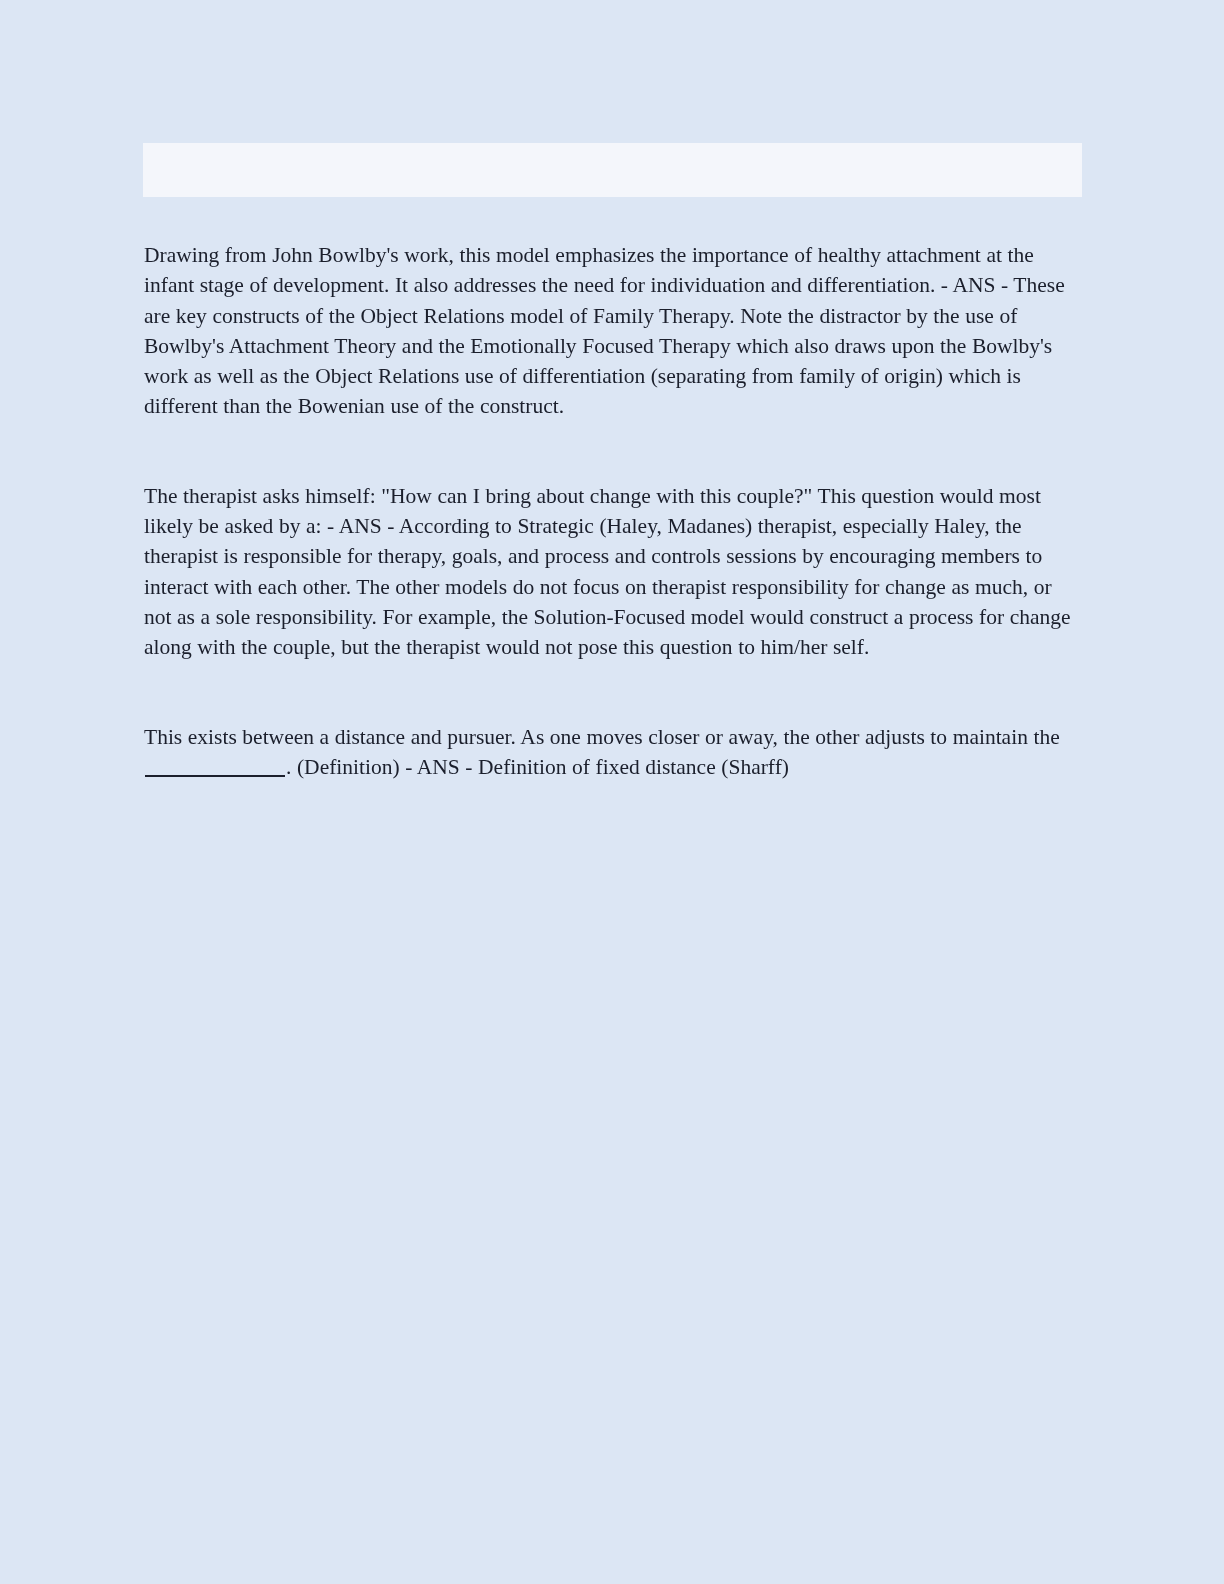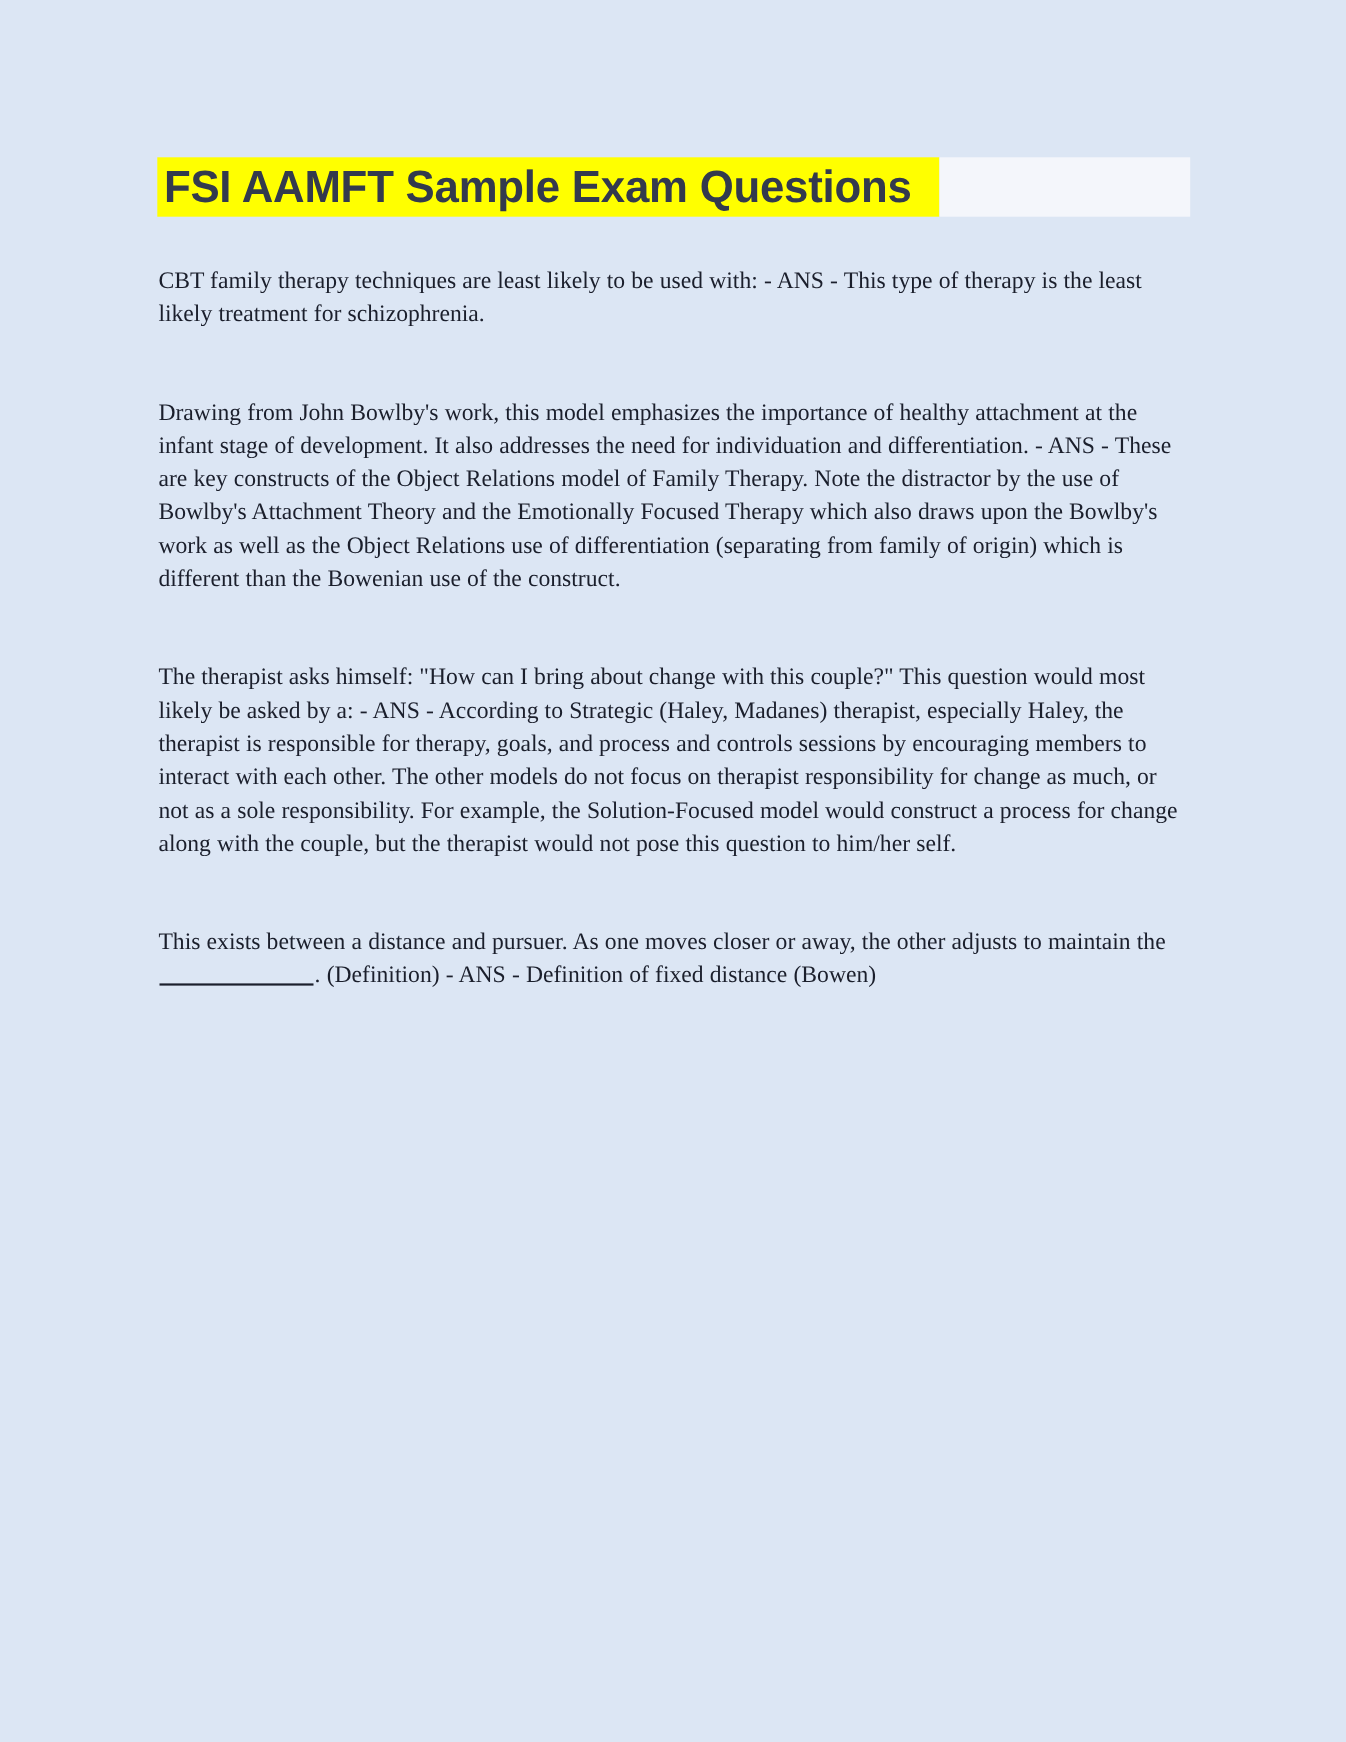--- a/index.html
+++ b/index.html
@@ -82,33 +82,29 @@
     vertical-align: -3px;
     margin: 0 1px;
   }
 </style>
 </head>
 <body>
 
 <div class="page">
 
   <div class="title-row">
-    <div class="title-highlight">
-      <span class="title-text">FSI AAMFT Sample Exam Questions</span>
-    </div>
     <div class="title-tail"></div>
   </div>
 
   <div class="body-col">
 
-    <p class="para gap-lg">CBT family therapy techniques are least likely to be used with: - ANS - This type of therapy is the least likely treatment for schizophrenia.</p>
 
     <p class="para gap-lg">Drawing from John Bowlby's work, this model emphasizes the importance of healthy attachment at the infant stage of development. It also addresses the need for individuation and differentiation. - ANS - These are key constructs of the Object Relations model of Family Therapy. Note the distractor by the use of Bowlby's Attachment Theory and the Emotionally Focused Therapy which also draws upon the Bowlby's work as well as the Object Relations use of differentiation (separating from family of origin) which is different than the Bowenian use of the construct.</p>
 
 
 
 
     <p class="para gap-lg">The therapist asks himself: "How can I bring about change with this couple?" This question would most likely be asked by a: - ANS - According to Strategic (Haley, Madanes) therapist, especially Haley, the therapist is responsible for therapy, goals, and process and controls sessions by encouraging members to interact with each other. The other models do not focus on therapist responsibility for change as much, or not as a sole responsibility. For example, the Solution-Focused model would construct a process for change along with the couple, but the therapist would not pose this question to him/her self.</p>
 
-    <p class="para"><span>This exists between a distance and pursuer. As one moves closer or away, the other adjusts to maintain the </span><span class="blank-line"></span><span>. (Definition) - ANS - Definition of fixed distance (Bowen)</span></p>
+    <p class="para"><span>This exists between a distance and pursuer. As one moves closer or away, the other adjusts to maintain the </span><span class="blank-line"></span><span>. (Definition) - ANS - Definition of fixed distance (Sharff)</span></p>
 
   </div>
 </div>
 
 </body></html>

